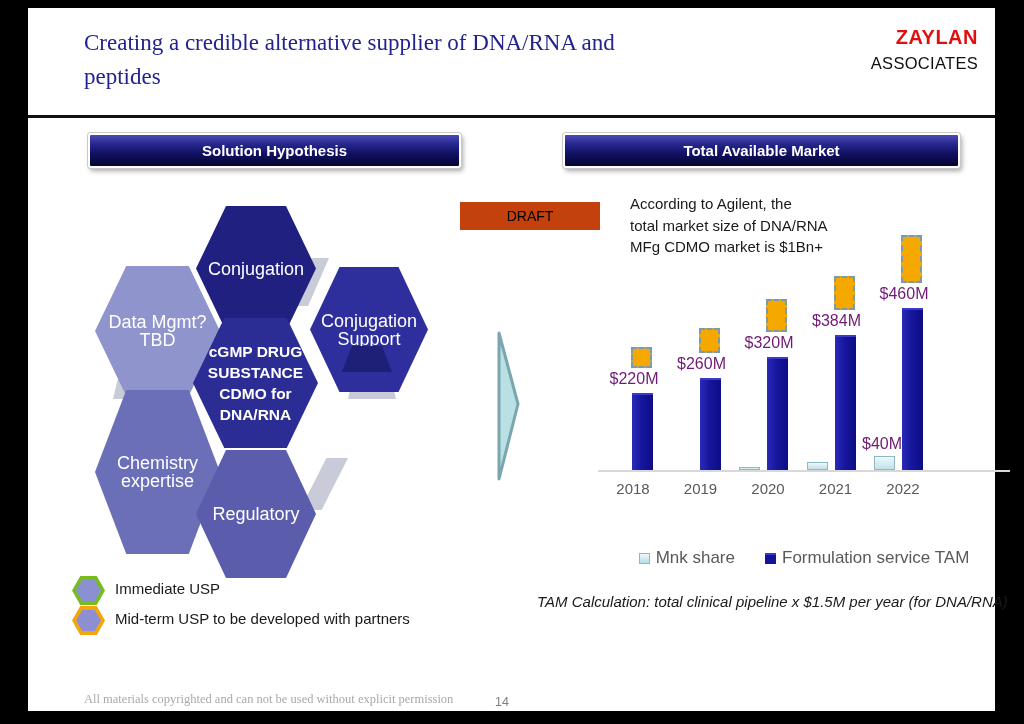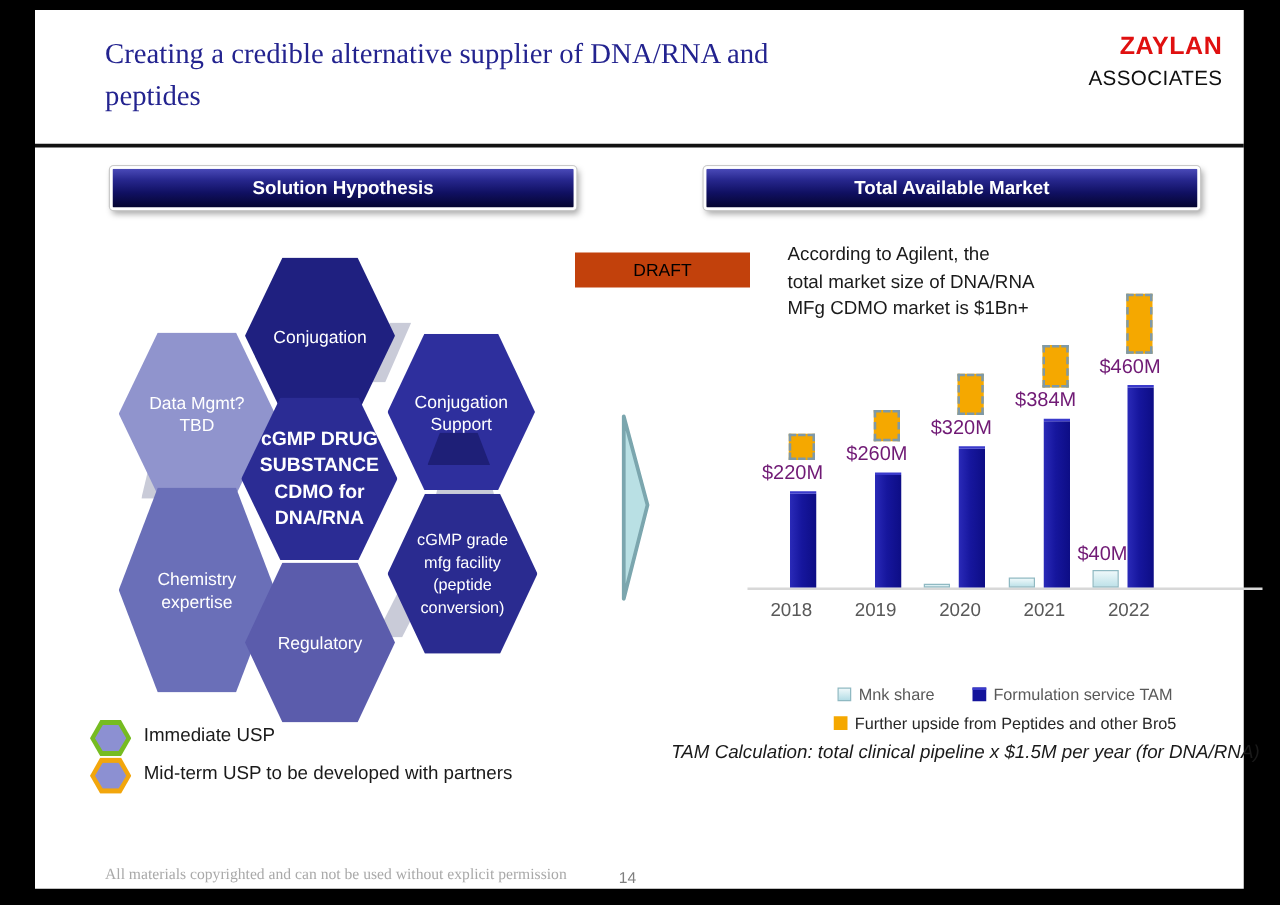--- a/index.html
+++ b/index.html
@@ -22,21 +22,21 @@
   .banner { position:absolute; height:35px; top:125px; display:flex; align-items:center; justify-content:center;
     color:#fff; font-weight:bold; font-size:15px; border:2px solid #fff; border-radius:3px;
     background:linear-gradient(180deg,#4a4ab8 0%, #26268c 30%, #101062 62%, #05052f 100%);
     box-shadow:0 0 0 1px #c9c9c9, 2px 3px 5px rgba(0,0,0,.35); }
   #solution-banner { left:60px; width:373px; }
   #market-banner { left:535px; width:397px; }
 
   
   .hex { position:absolute; clip-path:polygon(25% 0%, 75% 0%, 100% 50%, 75% 100%, 25% 100%, 0% 50%);
     display:flex; align-items:center; justify-content:center; text-align:center;
-    color:#fff; font-size:14px; line-height:18px; z-index:2; }
+    color:#fff; font-size:18px; line-height:18px; z-index:2; }
   .hex .lbl { width:86%; }
   #hex-top          { left:168px; top:198px; width:120px; height:125px; background:#1F2080; }
   #hex-top-left     { left:67px;  top:258px; width:125px; height:130px; background:#9094CD; }
   #hex-top-right    { left:282px; top:259px; width:118px; height:125px; background:#2E2F9D; }
   #hex-center       { left:165px; top:310px; width:125px; height:130px; background:#2B2C94;
                       font-weight:bold; font-size:15.5px; line-height:21px; }
   #hex-bottom-left  { left:67px;  top:382px; width:125px; height:164px; background:#6A6FB8; }
   #hex-bottom       { left:168px; top:442px; width:120px; height:128px; background:#5B5CAC; }
   #hex-bottom-right { left:282px; top:387px; width:120px; height:128px; background:#2A2B90; font-size:13px; }
 
@@ -72,21 +72,21 @@
   #axis-line { position:absolute; left:0; width:412px; top:245px; height:2px; background:#D8D8D8; }
   .bar-dark { position:absolute; width:21px;
     background:linear-gradient(90deg,#2a2ab8 0%, #16169d 45%, #0d0d85 100%); border-top:2px solid #3a3acb; }
   .bar-light { position:absolute; width:21px;
     background:linear-gradient(180deg,#eef8fa 0%, #bfe2e9 100%); border:1px solid #8FB9C2; }
   .upside-box { position:absolute; width:21px; background:#F5A800; border:2.5px dashed #7E99A8; }
   .bar-label { position:absolute; transform:translateX(-50%); font-size:16px; color:#701a75; white-space:nowrap; }
   .year-label { position:absolute; transform:translateX(-50%); font-size:15px; color:#595959; top:255px; }
 
   .chart-legend-row { position:absolute; left:570px; width:412px; display:flex; justify-content:center;
-    gap:30px; font-size:13px; }
+    gap:30px; font-size:17px; }
   #chart-legend-row1 { top:540px; color:#595959; }
   #chart-legend-row2 { top:563px; color:#262626; }
   .legend-entry { display:flex; align-items:center; gap:6px; }
   .swatch { width:11px; height:11px; display:inline-block; }
   #swatch-mnk { background:linear-gradient(180deg,#eef8fa,#b5dde6); border:1px solid #8FB9C2; }
   #swatch-formulation { background:#14149B; border-top:2px solid #3a3acb; }
   #swatch-upside { background:#F5A800; }
 
   #tam-calc-note { position:absolute; left:509px; top:585px; font-size:15px; font-style:italic;
     color:#1a1a1a; white-space:nowrap; }
@@ -136,26 +136,20 @@
 SUBSTANCE
 CDMO for
 DNA/RNA</div>
       </div>
     <div id="hex-bottom-left" class="hex">
       <div class="lbl multiline">Chemistry
 expertise</div>
       </div>
     <div id="hex-bottom" class="hex">
       <div class="lbl multiline">Regulatory</div>
-      </div>
-    <div id="hex-bottom-right" class="hex">
-      <div class="lbl multiline">cGMP grade
-mfg facility
-(peptide
-conversion)</div>
       </div>
 
     <div id="usp1-marker" class="usp-marker">
         <div class="inner"></div>
       </div>
     <div id="usp1-label" class="usp-label">Immediate USP</div>
     <div id="usp2-marker" class="usp-marker">
         <div class="inner"></div>
       </div>
     <div id="usp2-label" class="usp-label">Mid-term USP to be developed with partners</div>
@@ -199,25 +193,19 @@
     <div id="chart-legend-row1" class="chart-legend-row">
       <div class="legend-entry">
         <span id="swatch-mnk" class="swatch"></span>
         <span>Mnk share</span>
       </div>
       <div class="legend-entry">
         <span id="swatch-formulation" class="swatch"></span>
         <span>Formulation service TAM</span>
       </div>
     </div>
-    <div id="chart-legend-row2" class="chart-legend-row">
-      <div class="legend-entry">
-        <span id="swatch-upside" class="swatch"></span>
-        <span>Further upside from Peptides and other Bro5</span>
-      </div>
-    </div>
 
     <div id="tam-calc-note">TAM Calculation: total clinical pipeline x $1.5M per year (for DNA/RNA)</div>
 
     <div id="footer-copyright">All materials copyrighted and can not be used without explicit permission</div>
     <div id="page-number">14</div>
   </div>
 </div>
 
 </body></html>

